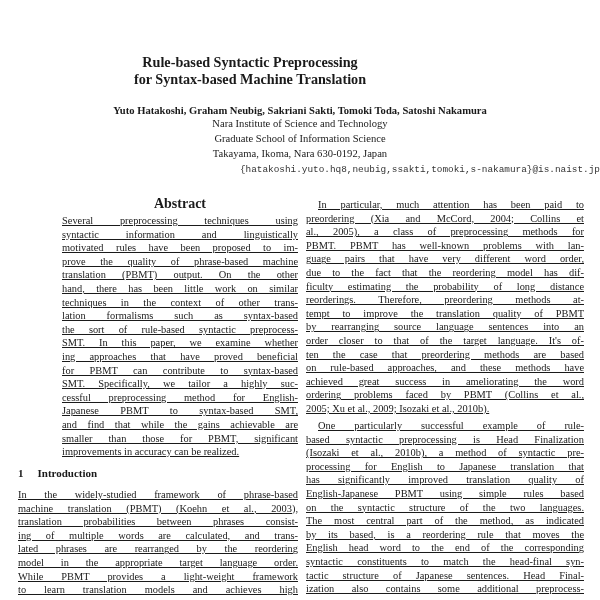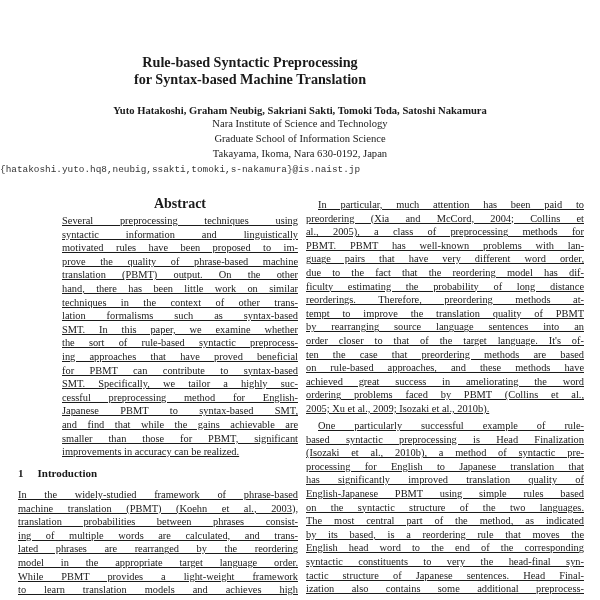--- a/index.html
+++ b/index.html
@@ -3,21 +3,21 @@
 <meta charset="utf-8">
 <style>
   html, body { margin: 0; padding: 0; background: #ffffff; }
   body { width: 600px; height: 600px; overflow: hidden; position: relative;
          font-family: "Liberation Serif", "DejaVu Serif", serif; color: #1a1a1a; }
   .title { position: absolute; top: 54px; left: 0; width: 500px; text-align: center;
            font-weight: bold; font-size: 14.2px; line-height: 17px; }
   .authors { position: absolute; top: 104px; left: 0; width: 600px; text-align: center;
              font-weight: bold; font-size: 10.6px; line-height: 13px; }
   .affil { position: absolute; left: 0; width: 600px; text-align: center; font-size: 10.6px; line-height: 13px; }
-  .email { position: absolute; top: 163px; left: 0; width: 600px; text-align: left;
+  .email { position: absolute; top: 163px; left: 0; width: 600px; text-align: right;
            font-family: "Liberation Mono", "DejaVu Sans Mono", monospace; font-size: 9.4px; line-height: 13px; color: #333; }
   .col { position: absolute; font-size: 10.4px; line-height: 13.6px; }
   .line { display: block; white-space: nowrap; text-align-last: justify; text-align: justify; text-decoration: underline; }
   .line.last { text-align-last: left; }
   .abs-head { position: absolute; top: 196px; left: 62px; width: 236px; text-align: center; font-weight: bold; font-size: 14px; }
   .sec-head { position: absolute; top: 467px; left: 18px; font-weight: bold; font-size: 11px; text-align: right; }
   .sec-head span { margin-right: 14px; }
 </style>
 </head>
 <body>
@@ -36,22 +36,22 @@
 <div class="abs-head">Abstract</div>
 <div class="col" style="top:214px; left:62px; width:236px;" id="abstract-body">
     <span class="line">Several preprocessing techniques using</span>
     <span class="line">syntactic information and linguistically</span>
     <span class="line">motivated rules have been proposed to im-</span>
     <span class="line">prove the quality of phrase-based machine</span>
     <span class="line">translation (PBMT) output. On the other</span>
     <span class="line">hand, there has been little work on similar</span>
     <span class="line">techniques in the context of other trans-</span>
     <span class="line">lation formalisms such as syntax-based</span>
+    <span class="line">the sort of rule-based syntactic preprocess-</span>
     <span class="line">SMT. In this paper, we examine whether</span>
-    <span class="line">the sort of rule-based syntactic preprocess-</span>
     <span class="line">ing approaches that have proved beneficial</span>
     <span class="line">for PBMT can contribute to syntax-based</span>
     <span class="line">SMT. Specifically, we tailor a highly suc-</span>
     <span class="line">cessful preprocessing method for English-</span>
     <span class="line">Japanese PBMT to syntax-based SMT,</span>
     <span class="line">and find that while the gains achievable are</span>
     <span class="line">smaller than those for PBMT, significant</span>
     <span class="line last">improvements in accuracy can be realized.</span>
   </div>
 
@@ -91,16 +91,16 @@
     <span class="line" style="text-indent: 12px;">One particularly successful example of rule-</span>
     <span class="line">based syntactic preprocessing is Head Finalization</span>
     <span class="line">(Isozaki et al., 2010b), a method of syntactic pre-</span>
     <span class="line">processing for English to Japanese translation that</span>
     <span class="line">has significantly improved translation quality of</span>
     <span class="line">English-Japanese PBMT using simple rules based</span>
     <span class="line">on the syntactic structure of the two languages.</span>
     <span class="line">The most central part of the method, as indicated</span>
     <span class="line">by its based, is a reordering rule that moves the</span>
     <span class="line">English head word to the end of the corresponding</span>
-    <span class="line">syntactic constituents to very the head-final syn-</span>
+    <span class="line">syntactic constituents to match the head-final syn-</span>
     <span class="line">tactic structure of Japanese sentences. Head Final-</span>
     <span class="line">ization also contains some additional preprocess-</span>
   </div>
 
 </body></html>

